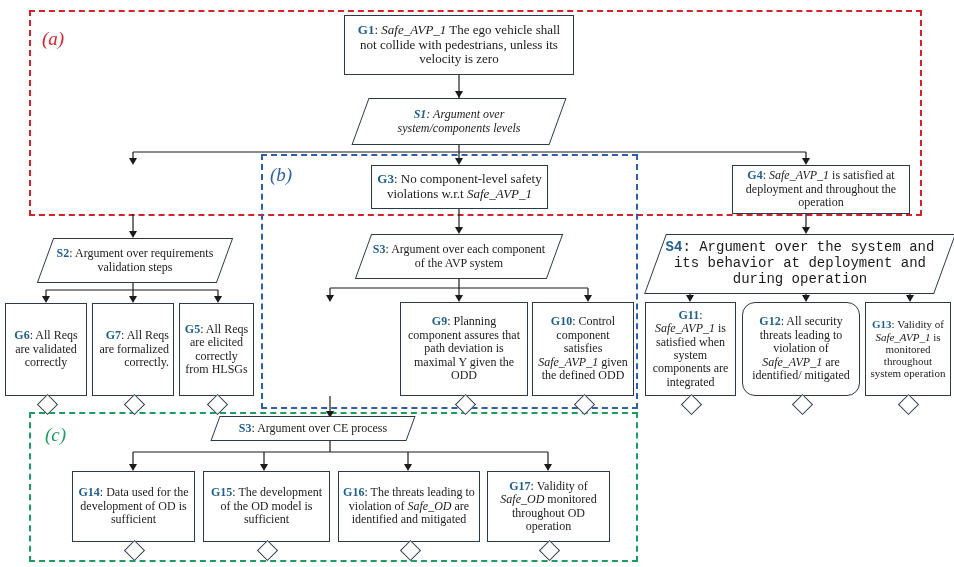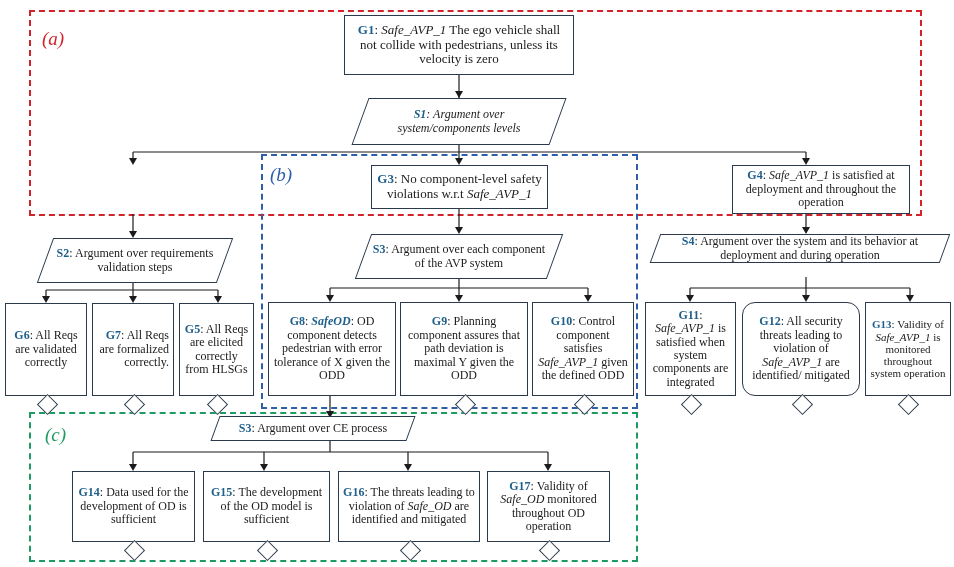--- a/index.html
+++ b/index.html
@@ -197,38 +197,35 @@
   <div class="strat" style="left:45px; top:238px; width:180px; height:45px;">
     <span class="skew"></span>
     <span class="label"><span class="gid">S2</span>: Argument over requirements validation steps</span>
   </div>
 
   <div class="strat" style="left:363px; top:234px; width:192px; height:45px;">
     <span class="skew"></span>
     <span class="label"><span class="gid">S3</span>: Argument over each component of the AVP system</span>
   </div>
 
-  <div class="strat" style="left:655px; top:234px; width:290px; height:29px; font-size:12px;">
+  <div class="strat" style="left:655px; top:234px; width:290px; height:60px; font-size:14px;font-family:Liberation Mono, monospace;">
     <span class="skew"></span>
     <span class="label"><span class="gid">S4</span>: Argument over the system and its behavior at deployment and during operation</span>
   </div>
 
   <div class="node goal-sm" style="left:5px; top:303px; width:82px; height:93px;">
     <span class="txt"><span class="gid">G6</span>: All Reqs are validated correctly</span>
   </div>
   <div class="node goal-sm" style="left:92px; top:303px; width:82px; height:93px;text-align:right;">
     <span class="txt"><span class="gid">G7</span>: All Reqs are formalized correctly.</span>
   </div>
   <div class="node goal-sm" style="left:179px; top:303px; width:75px; height:93px;">
     <span class="txt"><span class="gid">G5</span>: All Reqs are elicited correctly from HLSGs</span>
   </div>
 
-  <div class="node goal-sm" style="left:268px; top:302px; width:128px; height:94px;">
-    <span class="txt"><span class="gid">G8</span>: <span class="ital gid">SafeOD</span>: OD component detects pedestrian with error tolerance of X given the ODD</span>
-  </div>
   <div class="node goal-sm" style="left:400px; top:302px; width:128px; height:94px;">
     <span class="txt"><span class="gid">G9</span>:  Planning component assures that path deviation is maximal Y given the ODD</span>
   </div>
   <div class="node goal-sm" style="left:532px; top:302px; width:102px; height:94px;">
     <span class="txt"><span class="gid">G10</span>: Control component satisfies <span class="ital">Safe_AVP_1</span> given the defined ODD</span>
   </div>
 
   <div class="node goal-sm" style="left:645px; top:302px; width:91px; height:94px;">
     <span class="txt"><span class="gid">G11</span>: <span class="ital">Safe_AVP_1</span> is satisfied when system components are integrated</span>
   </div>

